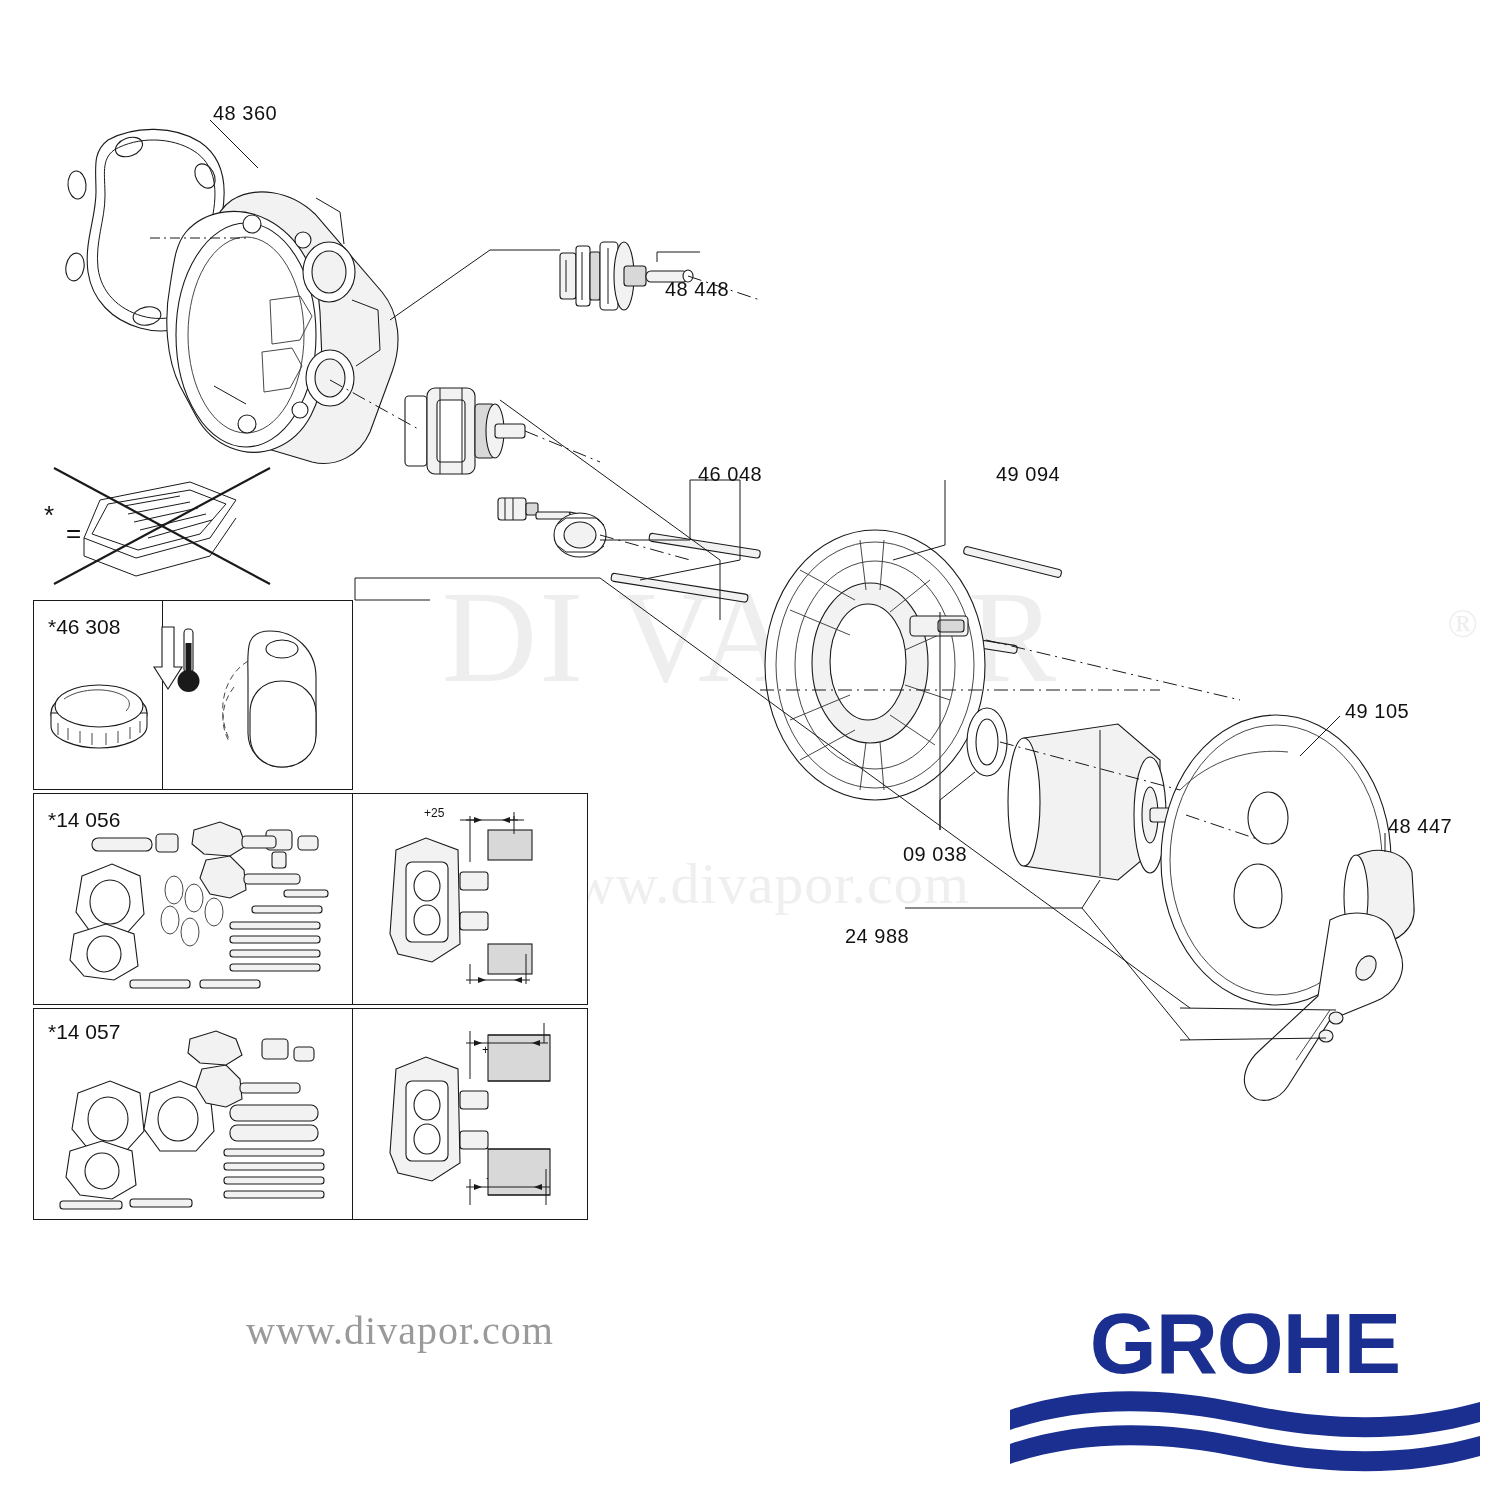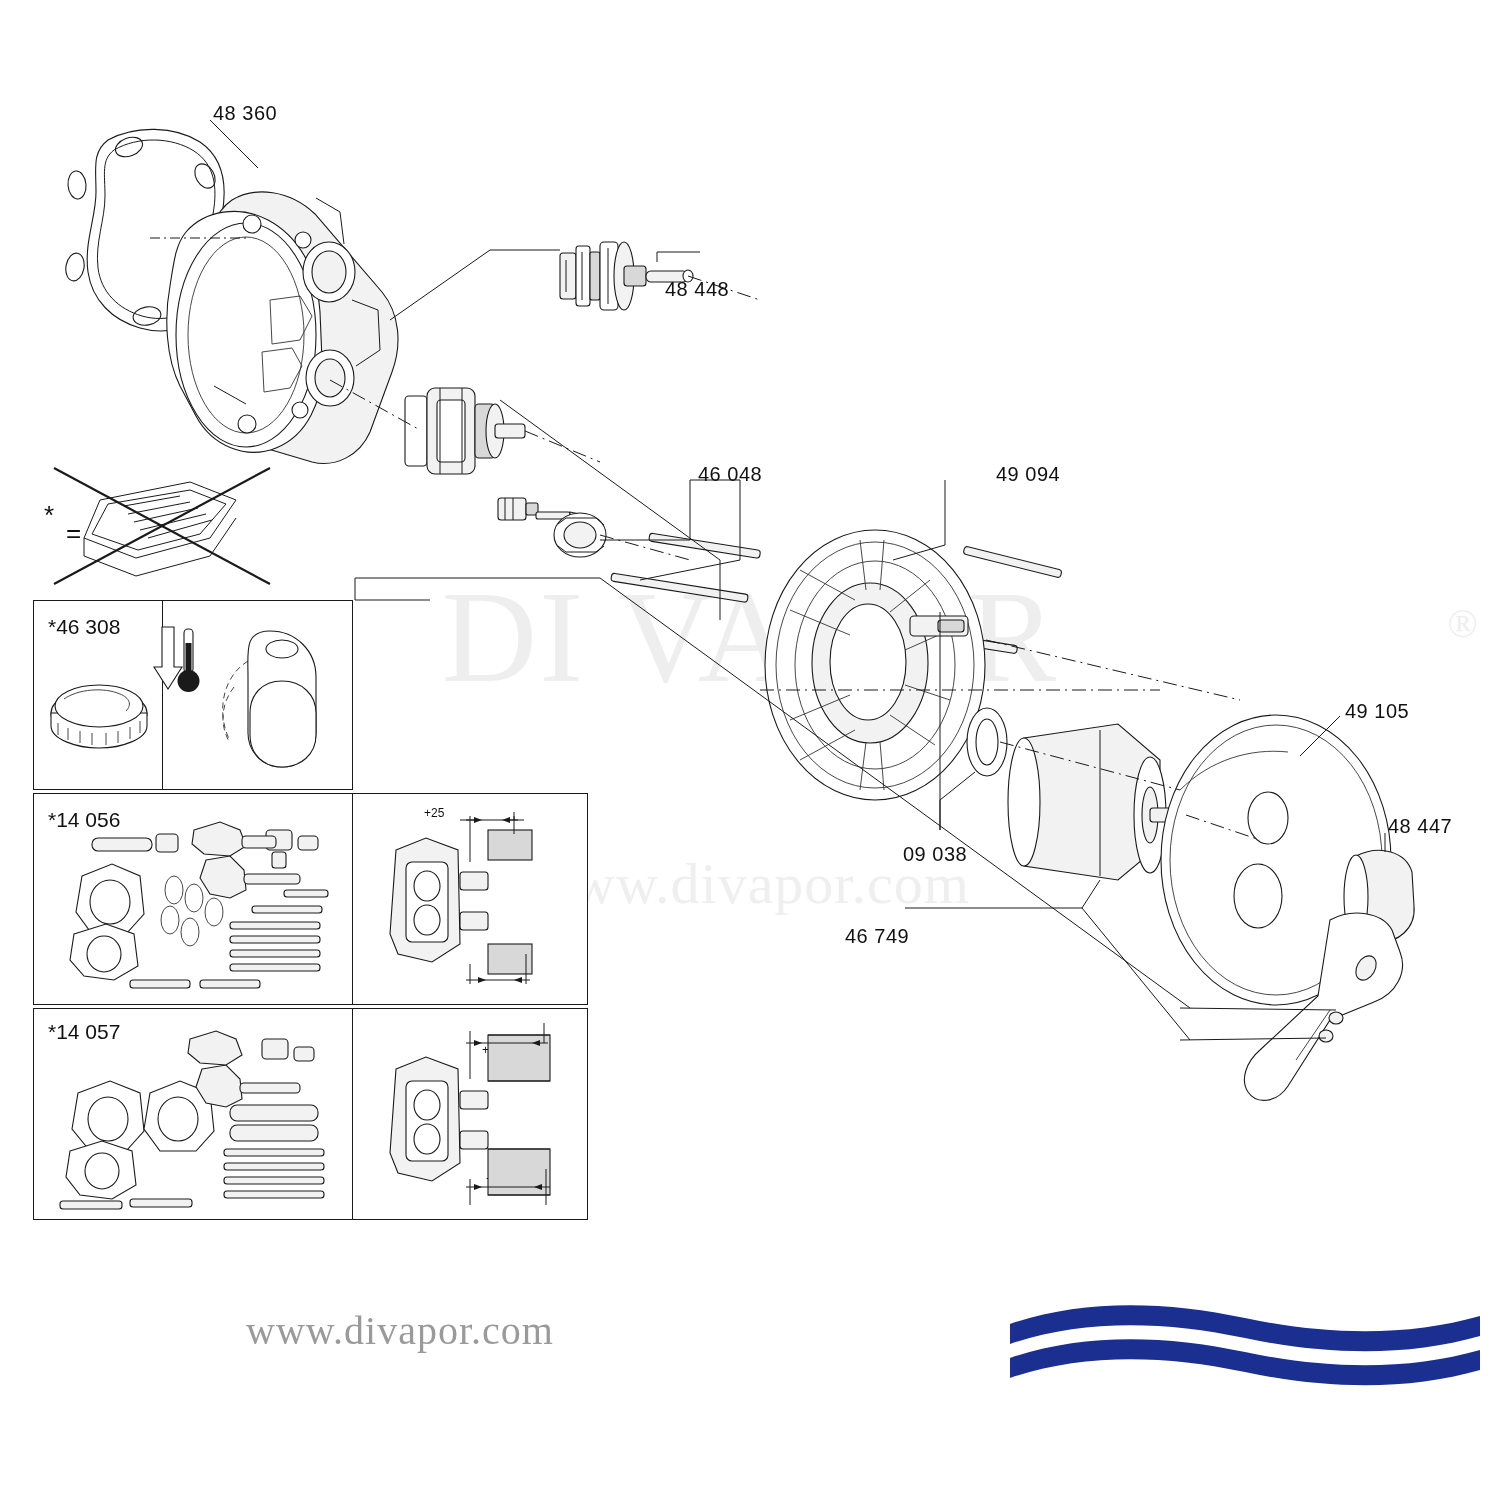--- a/index.html
+++ b/index.html
@@ -233,21 +233,21 @@
     </g>
   </svg>
 
   <div class="lbl" style="left:213px;top:102px;">48 360</div>
   <div class="lbl" style="left:665px;top:238px;margin-top:40px;">48 448</div>
   <div class="lbl" style="left:698px;top:463px;">46 048</div>
   <div class="lbl" style="left:950px;top:463px;margin-left:46px;">49 094</div>
   <div class="lbl" style="left:1345px;top:700px;">49 105</div>
   <div class="lbl" style="left:1388px;top:815px;">48 447</div>
   <div class="lbl" style="left:903px;top:843px;">09 038</div>
-  <div class="lbl" style="left:845px;top:925px;">46 749</div>
+  <div class="lbl" style="left:845px;top:925px;">24 988</div>
 
   <svg width="280" height="140" style="position:absolute;left:40px;top:460px;">
     <path class="lnt" d="M60 40 L150 22 L196 40 L170 78 L96 98 L44 78 Z" fill="#fff"></path>
     <path class="lnt" d="M68 44 L150 30 L186 44 L160 74 L98 90 L52 74 Z" fill="#f6f6f6"></path>
     <g class="lnt">
       <path d="M84 46 L140 36 M88 54 L150 42 M94 62 L158 48 M100 70 L166 54 M108 78 L172 60"></path>
     </g>
     <path class="lnt" d="M44 78 L44 96 L96 116 L170 96 L196 58" fill="none"></path>
     <path d="M14 8 L230 124" stroke="#1a1a1a" stroke-width="2.2" fill="none"></path>
     <path d="M230 8 L14 124" stroke="#1a1a1a" stroke-width="2.2" fill="none"></path>
@@ -413,19 +413,20 @@
       <polygon points="100,175 108,178 100,181" fill="#1a1a1a"></polygon>
       <polygon points="168,175 160,178 168,181" fill="#1a1a1a"></polygon>
     </g>
   </svg>
 
   <div class="divapor">
     <div class="url">www.divapor.com</div>
   </div>
 
   <div class="grohe">
+    <div class="gname">GROHE</div>
     <svg width="470" height="92" style="display:block;margin-top:6px;">
       <path class="blue" d="M0 18 C70 -6 150 -6 235 12 C320 30 400 30 470 10 L470 30 C400 50 320 50 235 32 C150 14 70 14 0 38 Z"></path>
       <path class="blue" d="M0 52 C70 28 150 28 235 46 C320 64 400 64 470 44 L470 64 C400 84 320 84 235 66 C150 48 70 48 0 72 Z"></path>
     </svg>
   </div>
 
 </div>
 
 </body></html>

